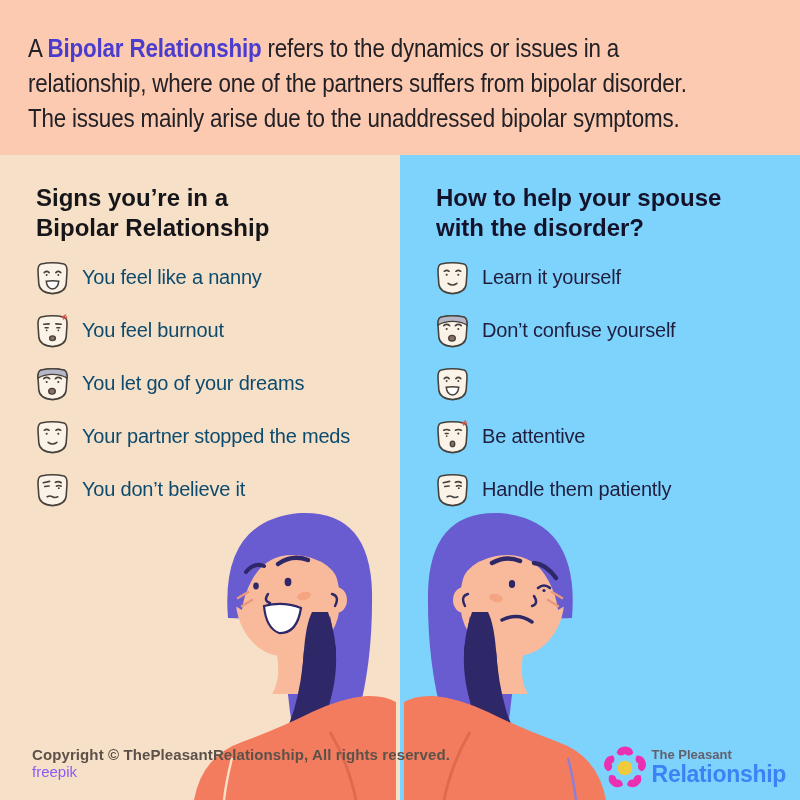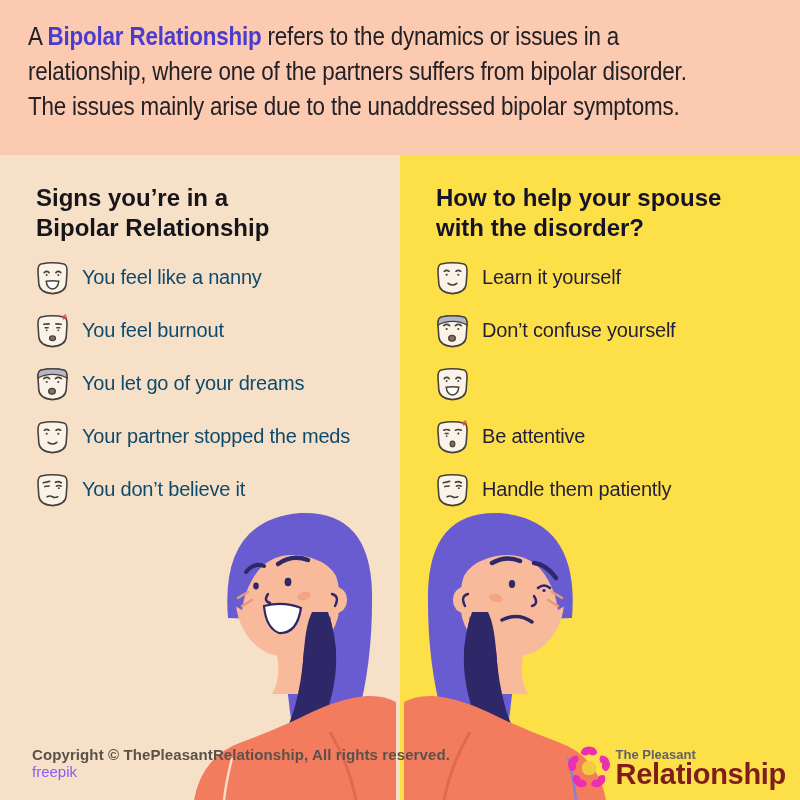--- a/index.html
+++ b/index.html
@@ -1,48 +1,48 @@
 <!DOCTYPE html>
 <html><head>
 <meta charset="utf-8">
 <style>
   html,body{margin:0;padding:0;background:#fff;}
   .canvas{position:relative;width:800px;height:800px;overflow:hidden;
           font-family:"Liberation Sans","DejaVu Sans",sans-serif;}
   
   .header{position:absolute;top:0;left:0;width:800px;height:155px;
-          background:#fcc9b1;box-sizing:border-box;padding:19px 28px 0;}
+          background:#fcc9b1;box-sizing:border-box;padding:31px 28px 0;}
   .header-inner{transform:scaleX(0.86);transform-origin:top left;width:116%;}
   .header-line{white-space:nowrap;font-size:26px;line-height:35px;color:#222126;
                letter-spacing:-0.2px;font-weight:500;}
   .hl{color:#4a3ccd;font-weight:bold;}
   
   .col{position:absolute;top:155px;width:400px;height:645px;overflow:hidden;}
   .col-left{left:0;background:#f6e0c7;}
-  .col-right{left:400px;background:#fde047;}
+  .col-right{left:400px;background:#7dd3fc;}
   .col-title{font-weight:bold;font-size:24px;line-height:30px;margin:28px 0 8px 36px;
              color:#16151a;}
   .col-right .col-title{color:#14122b;}
   .list{margin-left:36px;}
   .item{display:flex;align-items:center;height:53px;}
   .face{width:33px;height:35px;flex:0 0 33px;}
   .item-label{margin-left:13px;font-size:20px;color:#0c4a6e;letter-spacing:-0.2px;}
   .col-right .item-label{color:#211d3e;}
   
   .woman{position:absolute;bottom:0;width:220px;height:300px;}
   .woman-left{left:180px;}
   .woman-right{left:0px;}
   
   .copyright{position:absolute;left:32px;bottom:20px;z-index:6;}
   .copy-line{font-size:15px;font-weight:bold;color:#5c5149;line-height:17px;letter-spacing:0.1px;}
   .credit-line{font-size:15px;color:#8b5cf6;line-height:17px;}
   .logo{position:absolute;right:14px;bottom:10px;z-index:6;display:flex;align-items:center;}
   .logo-text{margin-left:4px;}
   .logo-line1{font-size:13px;font-weight:bold;color:#63606e;line-height:14px;}
-  .logo-line2{font-size:29px;font-weight:bold;color:#7f1d1d;line-height:25px;letter-spacing:-0.3px;}
+  .logo-line2{font-size:23px;font-weight:bold;color:#3b82f6;line-height:25px;letter-spacing:-0.3px;}
 </style>
 </head>
 <body>
 
 <div class="canvas">
 
   <div class="header">
     <div class="header-inner">
       <div class="header-line"><span>A </span><span class="hl">Bipolar Relationship</span><span> refers to the dynamics or issues in a</span></div>
       <div class="header-line">relationship, where one of the partners suffers from bipolar disorder.</div>

